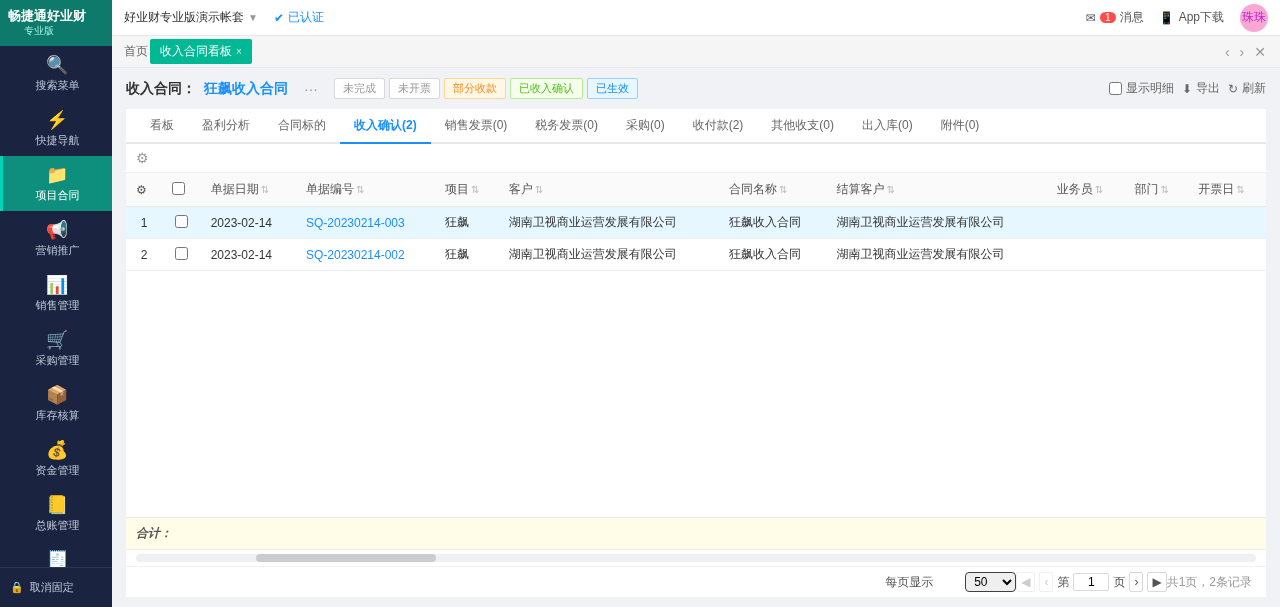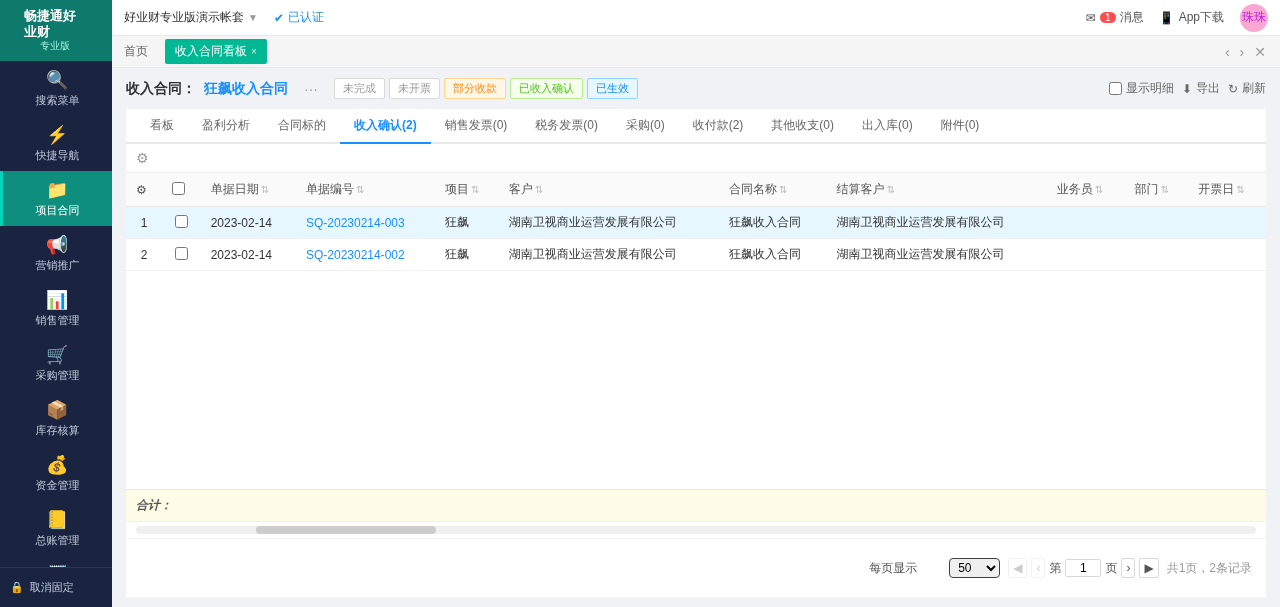--- a/index.html
+++ b/index.html
@@ -1,20 +1,20 @@
 <!DOCTYPE html>
 <html><head>
   <meta charset="utf-8">
   <style>
     * { box-sizing: border-box; margin: 0; padding: 0; }
     body { font-family: "Microsoft YaHei", "PingFang SC", sans-serif; font-size: 12px; background: #f0f2f5; display: flex; height: 607px; overflow: hidden; }
 
     
     .sidebar { width: 112px; background: #1a2340; display: flex; flex-direction: column; height: 100%; color: #c0c8d8; }
-    .sidebar-logo { background: #0d7a6b; padding: 8px 24px; display: flex; align-items: center; gap: 6px; }
+    .sidebar-logo { background: #0d7a6b; padding: 8px 8px; display: flex; align-items: center; gap: 6px; }
     .sidebar-logo-text { color: #fff; font-size: 13px; font-weight: bold; line-height: 1.2; }
     .sidebar-logo-sub { color: #a0f0e0; font-size: 10px; margin-left: 16px; }
     .sidebar-nav { display: flex; flex-direction: column; overflow-y: auto; flex: 1; }
     .sidebar-item { display: flex; flex-direction: column; align-items: center; padding: 8px 6px; cursor: pointer; border-left: 3px solid transparent; transition: background 0.2s; }
     .sidebar-item.active { background: #0e8f7e; border-left-color: #00d4b8; }
     .sidebar-item-icon { font-size: 18px; margin-bottom: 2px; }
     .sidebar-item-label { font-size: 11px; color: #c0c8d8; text-align: center; }
     .sidebar-item.active .sidebar-item-label { color: #fff; }
     .sidebar-bottom { border-top: 1px solid #2a3550; padding: 6px 0; }
     .sidebar-bottom-item { display: flex; align-items: center; gap: 6px; padding: 6px 10px; cursor: pointer; font-size: 11px; }
@@ -26,21 +26,21 @@
     .topbar { background: #fff; display: flex; align-items: center; padding: 0 12px; height: 36px; border-bottom: 1px solid #e8e8e8; gap: 8px; }
     .topbar-company { display: flex; align-items: center; gap: 4px; font-size: 12px; color: #333; }
     .topbar-arrow { color: #999; font-size: 10px; }
     .topbar-certified { display: flex; align-items: center; gap: 4px; color: #1890ff; font-size: 12px; margin-left: 8px; }
     .topbar-right { margin-left: auto; display: flex; align-items: center; gap: 16px; }
     .topbar-action { display: flex; align-items: center; gap: 4px; cursor: pointer; font-size: 12px; color: #555; }
     .topbar-badge { background: #ff4d4f; color: #fff; border-radius: 10px; font-size: 10px; padding: 0 4px; min-width: 16px; text-align: center; }
     .topbar-avatar { width: 28px; height: 28px; border-radius: 50%; background: #f9a8d4; display: flex; align-items: center; justify-content: center; font-size: 12px; color: #c026d3; }
 
     
-    .tabbar { background: #f5f5f5; display: flex; align-items: center; padding: 0 12px; height: 32px; border-bottom: 1px solid #e8e8e8; gap: 17px; text-align: center; }
+    .tabbar { background: #f5f5f5; display: flex; align-items: center; padding: 0 12px; height: 32px; border-bottom: 1px solid #e8e8e8; gap: 2px; text-align: center; }
     .breadcrumb-home { font-size: 12px; color: #666; cursor: pointer; }
     .tab-item { display: flex; align-items: center; gap: 4px; background: #00b894; color: #fff; padding: 4px 10px; border-radius: 2px; font-size: 12px; cursor: pointer; }
     .tab-close { cursor: pointer; font-size: 10px; opacity: 0.8; }
     .tab-nav-btns { margin-left: auto; display: flex; gap: 6px; }
     .tab-nav-btn { cursor: pointer; color: #999; font-size: 14px; padding: 2px; }
 
     
     .content { flex: 1; padding: 10px 14px; overflow: hidden; display: flex; flex-direction: column; background: #f0f2f5; }
 
     
@@ -82,21 +82,21 @@
     
     .table-footer { background: #fffde7; border-top: 1px solid #e8e8e8; padding: 6px 10px; display: flex; align-items: center; font-size: 12px; color: #555; min-height: 32px; }
     .footer-total-label { font-weight: bold; min-width: 60px; font-style: italic; }
 
     
     .scrollbar-area { background: #fff; padding: 4px 10px; border-top: 1px solid #f0f0f0; }
     .scroll-track { height: 8px; background: #f0f0f0; border-radius: 4px; position: relative; }
     .scroll-thumb { width: 180px; height: 8px; background: #ccc; border-radius: 4px; position: absolute; left: 120px; }
 
     
-    .pagination { background: #fff; display: flex; align-items: center; justify-content: flex-end; padding: 19px 14px; gap: 8px; border-top: 1px solid #f0f0f0; font-size: 12px; color: #555; }
+    .pagination { background: #fff; display: flex; align-items: center; justify-content: flex-end; padding: 5px 14px; border-top: 1px solid #f0f0f0; font-size: 12px; color: #555; }
     .per-page { display: flex; align-items: center; gap: 4px; }
     .per-page select { border: 1px solid #404040; border-radius: 4px; padding: 1px 4px; font-size: 12px; margin-left: 28px; }
     .page-nav { display: flex; align-items: center; gap: 4px; }
     .page-btn { cursor: pointer; color: #555; padding: 2px 4px; border: 1px solid #d9d9d9; border-radius: 2px; background: #fff; font-size: 12px; }
     .page-btn.disabled { color: #ccc; cursor: not-allowed; border-color: #f0f0f0; }
     .page-input { width: 36px; border: 1px solid #d9d9d9; border-radius: 2px; text-align: center; padding: 1px 4px; font-size: 12px; }
     .page-info { color: #999; }
   </style>
 </head>
 <body>

